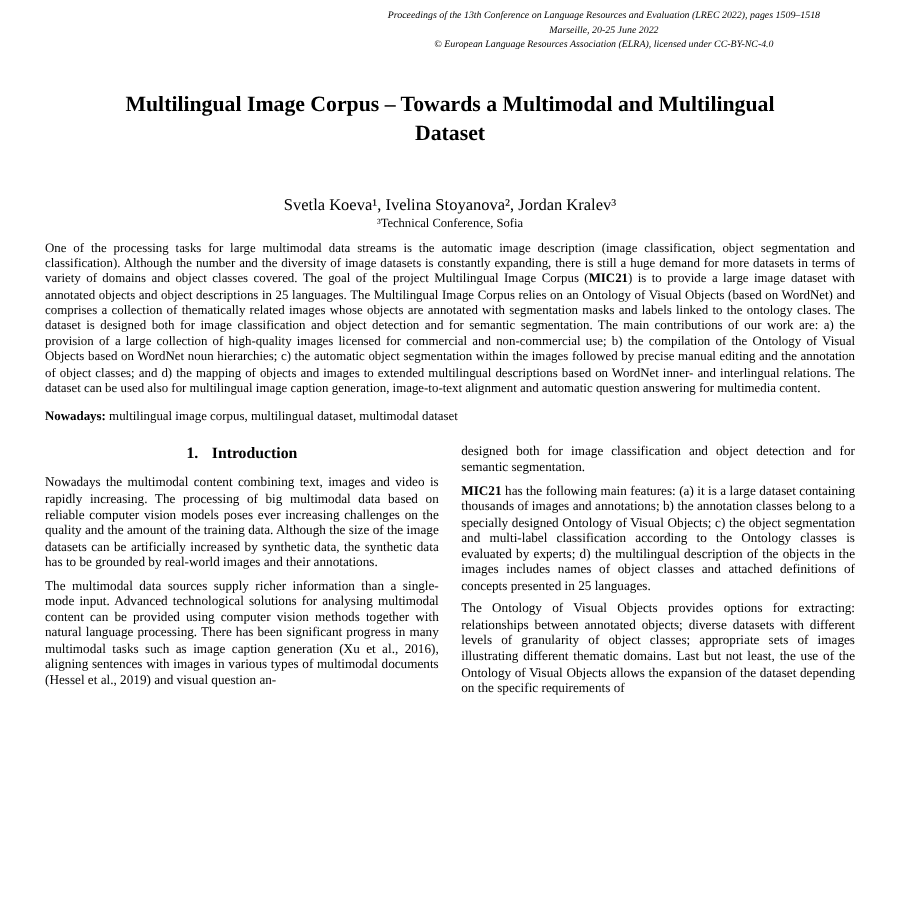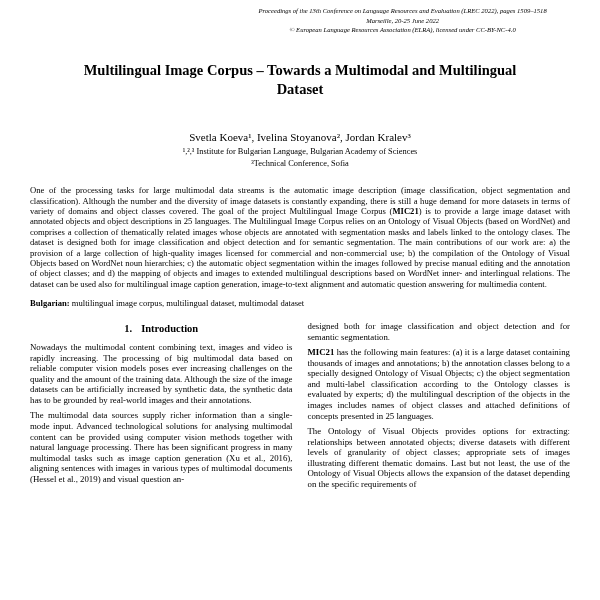--- a/index.html
+++ b/index.html
@@ -48,21 +48,21 @@
     margin-top: 3px;
   }
   
   .abstract-heading {
     text-align: center;
     font-weight: bold;
     font-size: 10.5px;
     margin-top: 15px;
   }
   .abstract-text {
-    margin-top: 16px;
+    margin-top: 5px;
     font-size: 8.6px;
     line-height: 1.21;
     text-align: justify;
   }
   .keywords-line {
     margin-top: 9px;
     font-size: 8.6px;
   }
   .keywords-line .kw-label { font-weight: bold; }
   
@@ -95,28 +95,27 @@
   <div class="proc-header">
     <div>Proceedings of the 13th Conference on Language Resources and Evaluation (LREC 2022), pages 1509–1518</div>
     <div>Marseille, 20-25 June 2022</div>
     <div>© European Language Resources Association (ELRA), licensed under CC-BY-NC-4.0</div>
   </div>
 
   <h1 class="paper-title">Multilingual Image Corpus – Towards a Multimodal and Multilingual Dataset</h1>
 
   <div class="authors-block">
     <div class="author-names">Svetla Koeva¹, Ivelina Stoyanova², Jordan Kralev³</div>
-    <div class="affiliation">¹,²,³ Institute for Bulgarian Language, Bulgarian Academy of Sciences</div>
     <div class="affiliation2">³Technical Conference, Sofia</div>
   </div>
 
 
   <p class="abstract-text"><span>One of the processing tasks for large multimodal data streams is the automatic image description (image classification, object segmentation and classification). Although the number and the diversity of image datasets is constantly expanding, there is still a huge demand for more datasets in terms of variety of domains and object classes covered. The goal of the project Multilingual Image Corpus (</span><span class="bold">MIC21</span><span>) is to provide a large image dataset with annotated objects and object descriptions in 25 languages. The Multilingual Image Corpus relies on an Ontology of Visual Objects (based on WordNet) and comprises a collection of thematically related images whose objects are annotated with segmentation masks and labels linked to the ontology clases. The dataset is designed both for image classification and object detection and for semantic segmentation. The main contributions of our work are: a) the provision of a large collection of high-quality images licensed for commercial and non-commercial use; b) the compilation of the Ontology of Visual Objects based on WordNet noun hierarchies; c) the automatic object segmentation within the images followed by precise manual editing and the annotation of object classes; and d) the mapping of objects and images to extended multilingual descriptions based on WordNet inner- and interlingual relations. The dataset can be used also for multilingual image caption generation, image-to-text alignment and automatic question answering for multimedia content.</span></p>
 
-  <div class="keywords-line"><span class="kw-label">Bulgarian:</span><span> multilingual image corpus, multilingual dataset, multimodal dataset</span></div>
+  <div class="keywords-line"><span class="kw-label">Nowadays:</span><span> multilingual image corpus, multilingual dataset, multimodal dataset</span></div>
 
   <div class="columns">
 
     <div class="col">
       <div class="section-heading"><span class="sec-num">1.</span><span>Introduction</span></div>
       <p>Nowadays the multimodal content combining text, images and video is rapidly increasing. The processing of big multimodal data based on reliable computer vision models poses ever increasing challenges on the quality and the amount of the training data. Although the size of the image datasets can be artificially increased by synthetic data, the synthetic data has to be grounded by real-world images and their annotations.</p>
       <p>The multimodal data sources supply richer information than a single-mode input. Advanced technological solutions for analysing multimodal content can be provided using computer vision methods together with natural language processing. There has been significant progress in many multimodal tasks such as image caption generation (Xu et al., 2016), aligning sentences with images in various types of multimodal documents (Hessel et al., 2019) and visual question an-</p>
     </div>
 
     <div class="col">

